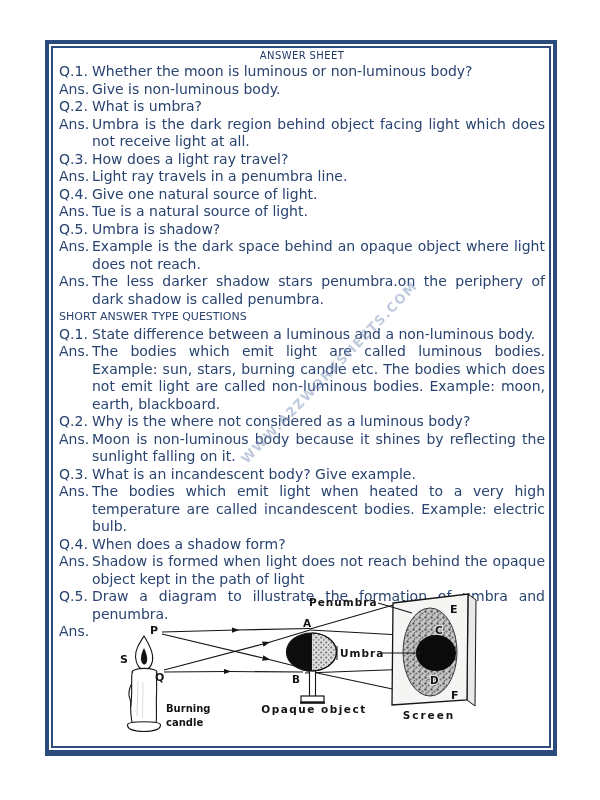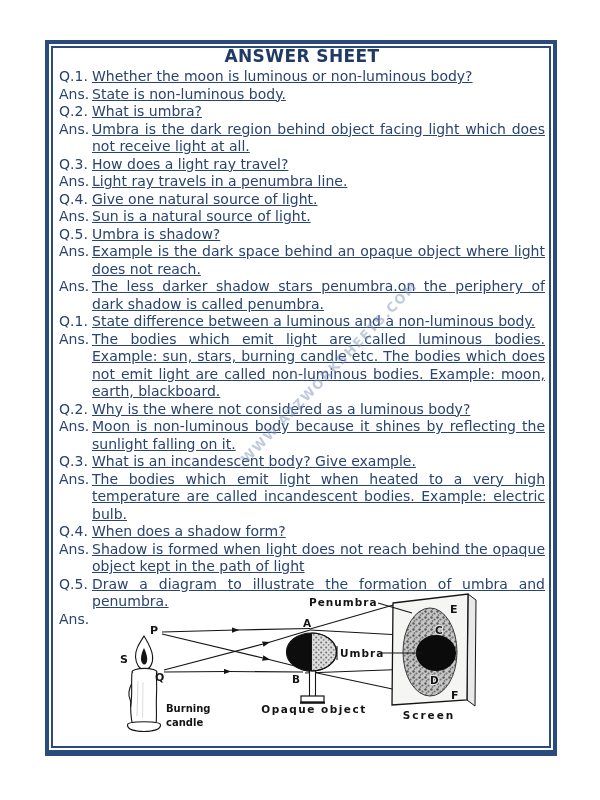--- a/index.html
+++ b/index.html
@@ -2,25 +2,25 @@
 <html><head>
 <meta charset="utf-8">
 <style>
   html,body{margin:0;padding:0;background:#ffffff;}
   .page{position:relative;width:600px;height:800px;background:#ffffff;overflow:hidden;
         font-family:"DejaVu Sans","Liberation Sans",sans-serif;color:#2a4470;}
   .frame-outer{position:absolute;left:45px;top:40px;width:512px;height:716px;
         border:4px solid #2a4b7c;border-bottom-width:6px;box-sizing:border-box;}
   .frame-inner{position:absolute;inset:2px;border:2px solid #2a4b7c;}
   .content{position:absolute;left:59px;top:49px;width:486px;}
-  .doc-title{text-align:center;font-weight:bold;font-size:17px;letter-spacing:.4px;
-        line-height:14px;margin-bottom:5px;color:#1f3a66;}
+  .doc-title{text-align:center;font-weight:normal;font-size:10px;letter-spacing:.4px;
+        line-height:14px;color:#1f3a66;}
   .row{display:flex;line-height:17.5px;font-size:14px;}
   .row .lbl{width:33px;flex:0 0 33px;}
-  .row .txt{flex:1;text-align:justify;text-decoration:underline;}
+  .row .txt{flex:1;text-align:justify;}
   .sec-heading{line-height:17.5px;font-size:11px;}
   .watermark{position:absolute;left:238px;top:456px;transform:rotate(-46deg);
         transform-origin:0 0;white-space:nowrap;font-size:13px;letter-spacing:1.5px;
         color:rgba(128,150,188,.5);pointer-events:none;font-weight:bold;}
   .diagram{position:absolute;left:100px;top:586px;}
   .dg-text{font-family:"DejaVu Sans",sans-serif;font-weight:bold;fill:#141414;}
 </style>
 </head>
 <body>
 
@@ -32,21 +32,21 @@
 
   <div class="content">
     <div class="doc-title">ANSWER SHEET</div>
     <div id="qa1-list">
         <div class="row">
           <span class="lbl">Q.1.</span>
           <span class="txt">Whether the moon is luminous or non-luminous body?</span>
         </div>
         <div class="row">
           <span class="lbl">Ans.</span>
-          <span class="txt">State is non-luminous body.</span>
+          <span class="txt">Give is non-luminous body.</span>
         </div>
         <div class="row">
           <span class="lbl">Q.2.</span>
           <span class="txt">What is umbra?</span>
         </div>
         <div class="row">
           <span class="lbl">Ans.</span>
           <span class="txt">Umbra is the dark region behind object facing light which does not receive light at all.</span>
         </div>
         <div class="row">
@@ -56,35 +56,36 @@
         <div class="row">
           <span class="lbl">Ans.</span>
           <span class="txt">Light ray travels in a penumbra line.</span>
         </div>
         <div class="row">
           <span class="lbl">Q.4.</span>
           <span class="txt">Give one natural source of light.</span>
         </div>
         <div class="row">
           <span class="lbl">Ans.</span>
-          <span class="txt">Sun is a natural source of light.</span>
+          <span class="txt">Tue is a natural source of light.</span>
         </div>
         <div class="row">
           <span class="lbl">Q.5.</span>
           <span class="txt">Umbra is shadow?</span>
         </div>
         <div class="row">
           <span class="lbl">Ans.</span>
           <span class="txt">Example is the dark space behind an opaque object where light does not reach.</span>
         </div>
         <div class="row">
           <span class="lbl">Ans.</span>
           <span class="txt">The less darker shadow stars penumbra.on the periphery of dark shadow is called penumbra.</span>
         </div>
       </div>
+    <div class="sec-heading">SHORT ANSWER TYPE QUESTIONS</div>
     <div id="qa2-list">
         <div class="row">
           <span class="lbl">Q.1.</span>
           <span class="txt">State difference between a luminous and a non-luminous body.</span>
         </div>
         <div class="row">
           <span class="lbl">Ans.</span>
           <span class="txt">The bodies which emit light are called luminous bodies. Example: sun, stars, burning candle etc. The bodies which does not emit light are called non-luminous bodies. Example: moon, earth, blackboard.</span>
         </div>
         <div class="row">

